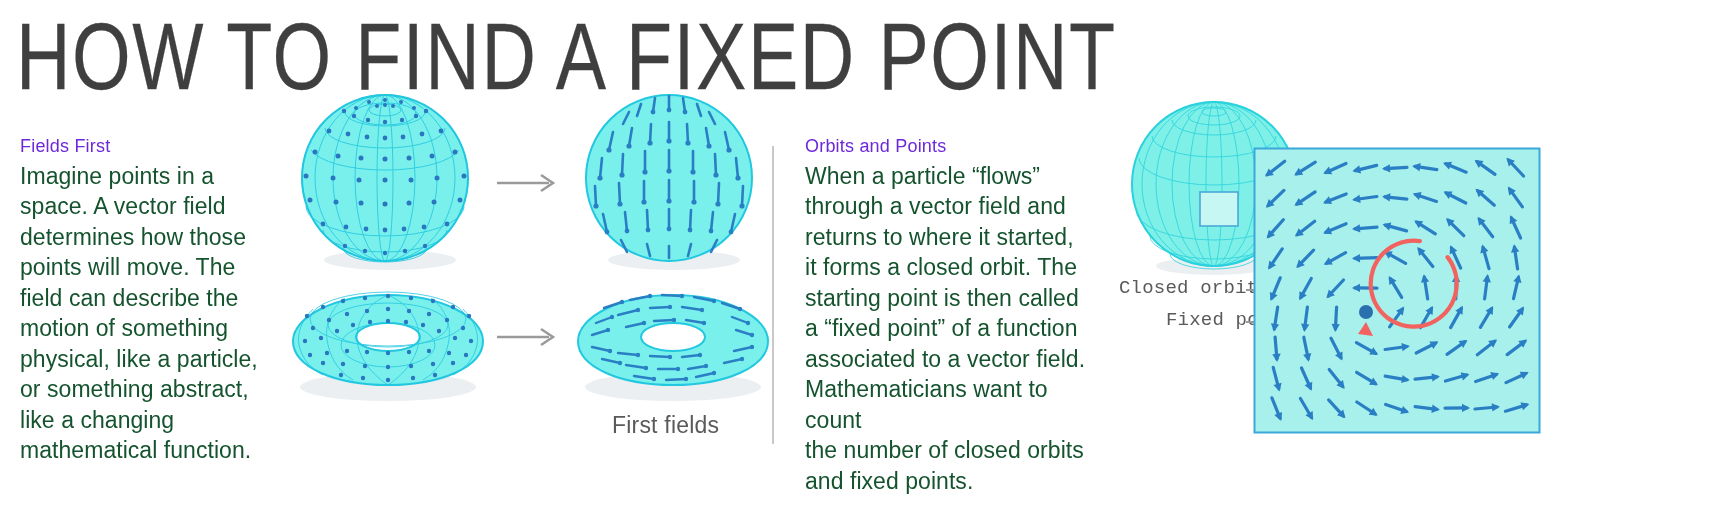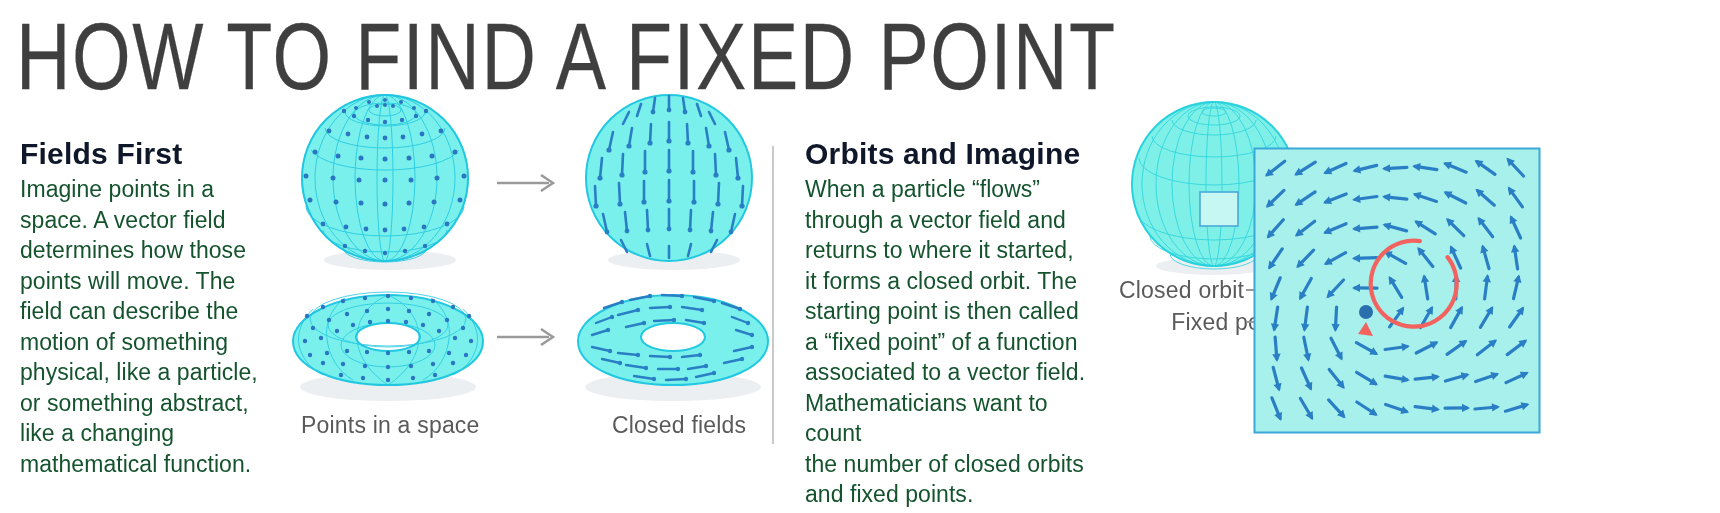--- a/index.html
+++ b/index.html
@@ -22,23 +22,23 @@
     letter-spacing:1.5px;
     color:#3f3f3f;
     transform:scaleY(1.28) scaleX(1.02);
     transform-origin:left top;
     white-space:nowrap;
     -webkit-text-stroke:0.2px #3f3f3f;
   }
 
   
   .col-head{
-    font-size:30px;
-    font-weight:700;
-    color:#0f172a;
+    font-size:18px;
+    font-weight:400;
+    color:#6d28d9;
     letter-spacing:0.2px;
     line-height:1.1;
     margin:0 0 4px 0;
   }
   .col-body{
     font-size:23px;
     line-height:30.5px;
     color:#14532d;
     letter-spacing:0.05px;
     margin:0;
@@ -78,25 +78,26 @@
 
   
   #vf-panel{
     position:absolute;left:1254px;top:148px;
     width:286px;height:285px;
   }
 
   
   .leader-label{
     position:absolute;
-    font-size:23px;
+    font-size:19px;
     color:#5a5a5a;
     letter-spacing:0.2px;
     white-space:nowrap;
-    text-align:right;
+    text-align:center;
+    font-family:Liberation Mono, monospace;
   }
   #lbl-closed{left:1119px;top:277px;width:120px;}
   #lbl-fixed{left:1119px;top:309px;width:120px;margin-left:47px;}
   .leader-line{position:absolute;height:2px;background:#9a9a9a;}
   #line-closed{left:1246px;top:289px;width:180px;}
   #line-fixed{left:1246px;top:321px;width:176px;}
   #line-fixed-diag{
     position:absolute;left:1418px;top:303px;width:26px;height:2px;
     background:#9a9a9a;transform:rotate(-32deg);transform-origin:left center;
   }
@@ -454,27 +455,26 @@
           <circle cx="136" cy="91" r="2.2"></circle>
         <circle cx="50" cy="88" r="2.2"></circle>
           <circle cx="172" cy="84" r="2.2"></circle>
         <circle cx="84" cy="104" r="2.2"></circle>
           <circle cx="116" cy="104" r="2.2"></circle>
           <circle cx="144" cy="98" r="2.2"></circle>
       </g>
     </svg>
   </div>
 
-  <div class="caption" id="cap-points">Points in a space</div>
-  <div class="caption" id="cap-vectors">Closed fields</div>
+  <div class="caption" id="cap-vectors">First fields</div>
 
   <div class="divider"></div>
 
   <div id="mid-col">
-    <h2 class="col-head">Orbits and Imagine</h2>
+    <h2 class="col-head">Orbits and Points</h2>
     <p class="col-body">When a particle “flows”
 through a vector field and
 returns to where it started,
 it forms a closed orbit. The
 starting point is then called
 a “fixed point” of a function
 associated to a vector field.
 Mathematicians want to count
 the number of closed orbits
 and fixed points.</p>

